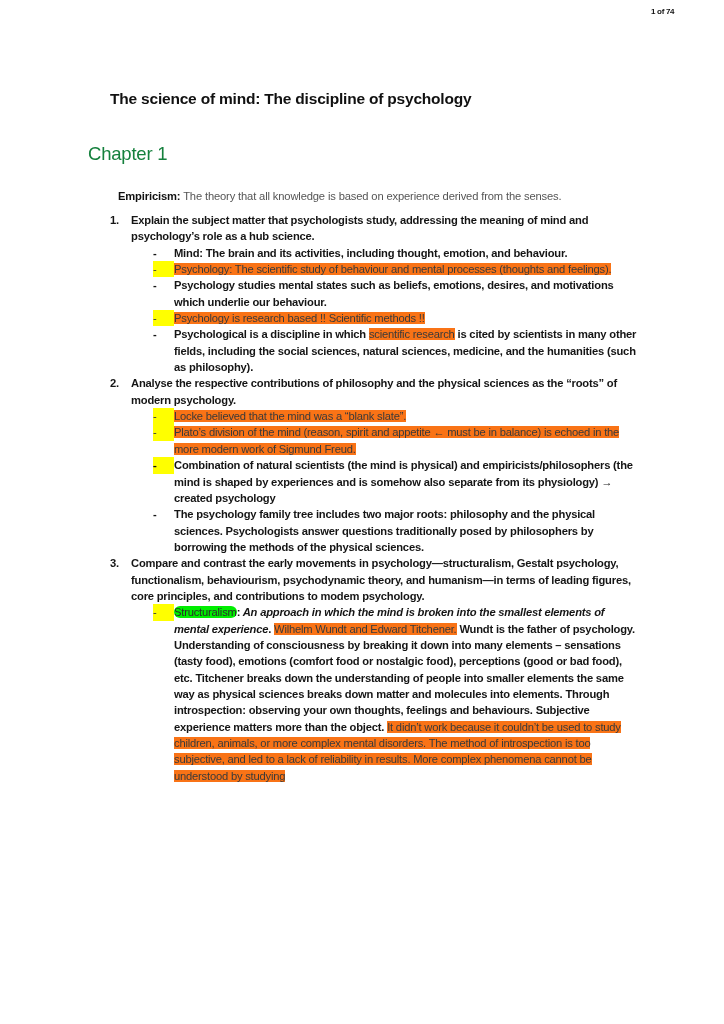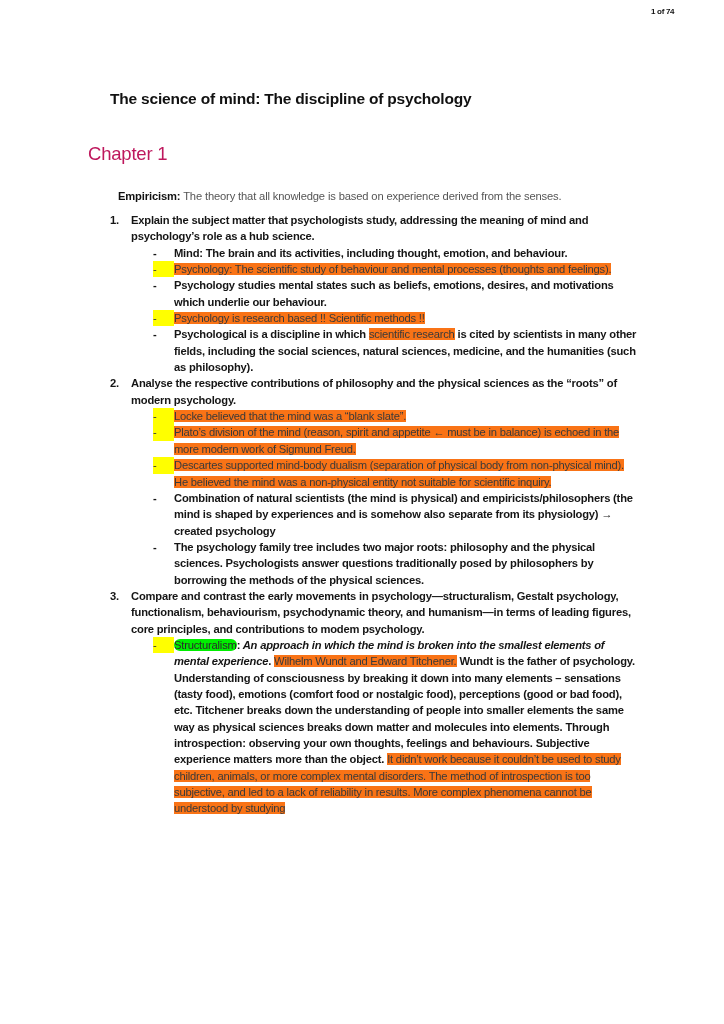--- a/index.html
+++ b/index.html
@@ -1,20 +1,20 @@
 <!DOCTYPE html>
 <html><head>
 <meta charset="utf-8">
 <style>
   html, body { margin: 0; padding: 0; background: #ffffff; }
   body { width: 724px; height: 1024px; position: relative; overflow: hidden;
          font-family: "Liberation Sans", sans-serif; color: #111; }
   .page-num { position: absolute; left: 651px; top: 7px; font-size: 8px; font-weight: bold; letter-spacing: -0.3px; }
   .doc-title { position: absolute; left: 110px; top: 90px; font-size: 15.5px; font-weight: bold; letter-spacing: -0.2px; margin: 0; }
-  .chapter { position: absolute; left: 88px; top: 143px; font-size: 18.5px; color: #be185d; font-weight: normal; margin: 0; letter-spacing: -0.2px; }
+  .chapter { position: absolute; left: 88px; top: 143px; font-size: 18.5px; color: #15803d; font-weight: normal; margin: 0; letter-spacing: -0.2px; }
   .definition { position: absolute; left: 110px; top: 182px; font-size: 11.2px; color: #555; margin: 8px; letter-spacing: -0.15px; }
   .definition b { color: #111; }
   .content { position: absolute; left: 110px; top: 212px; width: 530px; font-size: 11.2px; line-height: 16.35px; letter-spacing: -0.2px; }
   ol.q { list-style: none; margin: 0; padding: 0; }
   ol.q > li { position: relative; padding-left: 21px; font-weight: bold; color: #151515; }
   .qnum { position: absolute; left: 0; top: 0; }
   ul.b { list-style: none; margin: 0; padding: 0; }
   ul.b > li { position: relative; padding-left: 43px; margin-left: -21px; }
   .dash { position: absolute; left: 43px; top: 0; width: 21px; }
   .btext { display: block; margin-left: 21px; }
@@ -78,21 +78,20 @@
         <li>
           <span class="dash hl">-</span>
           <span class="btext"><span class="hl">Locke believed that the mind was a “blank slate”.</span></span>
         </li>
         <li>
           <span class="dash hl">-</span>
           <span class="btext"><span class="hl">Plato’s division of the mind (reason, spirit and appetite ← must be in balance) is echoed in the more modern work of Sigmund Freud.</span></span>
         </li>
         <li>
           <span class="dash hl">-</span>
-          <span class="btext"><span class="hl">Descartes supported mind-body dualism (separation of physical body from non-physical mind). He believed the mind was a non-physical entity not suitable for scientific inquiry.</span></span>
         </li>
         <li>
           <span class="dash">-</span>
           <span class="btext">Combination of natural scientists (the mind is physical) and empiricists/philosophers (the mind is shaped by experiences and is somehow also separate from its physiology) → created psychology</span>
         </li>
         <li>
           <span class="dash">-</span>
           <span class="btext"><span>The psychology family tree includes two major roots: </span><span class="strong">philosophy</span><span> and the </span><span class="strong">physical sciences.</span><span> Psychologists answer questions traditionally posed by philosophers by borrowing the methods of the physical sciences.</span></span>
         </li>
       </ul>

